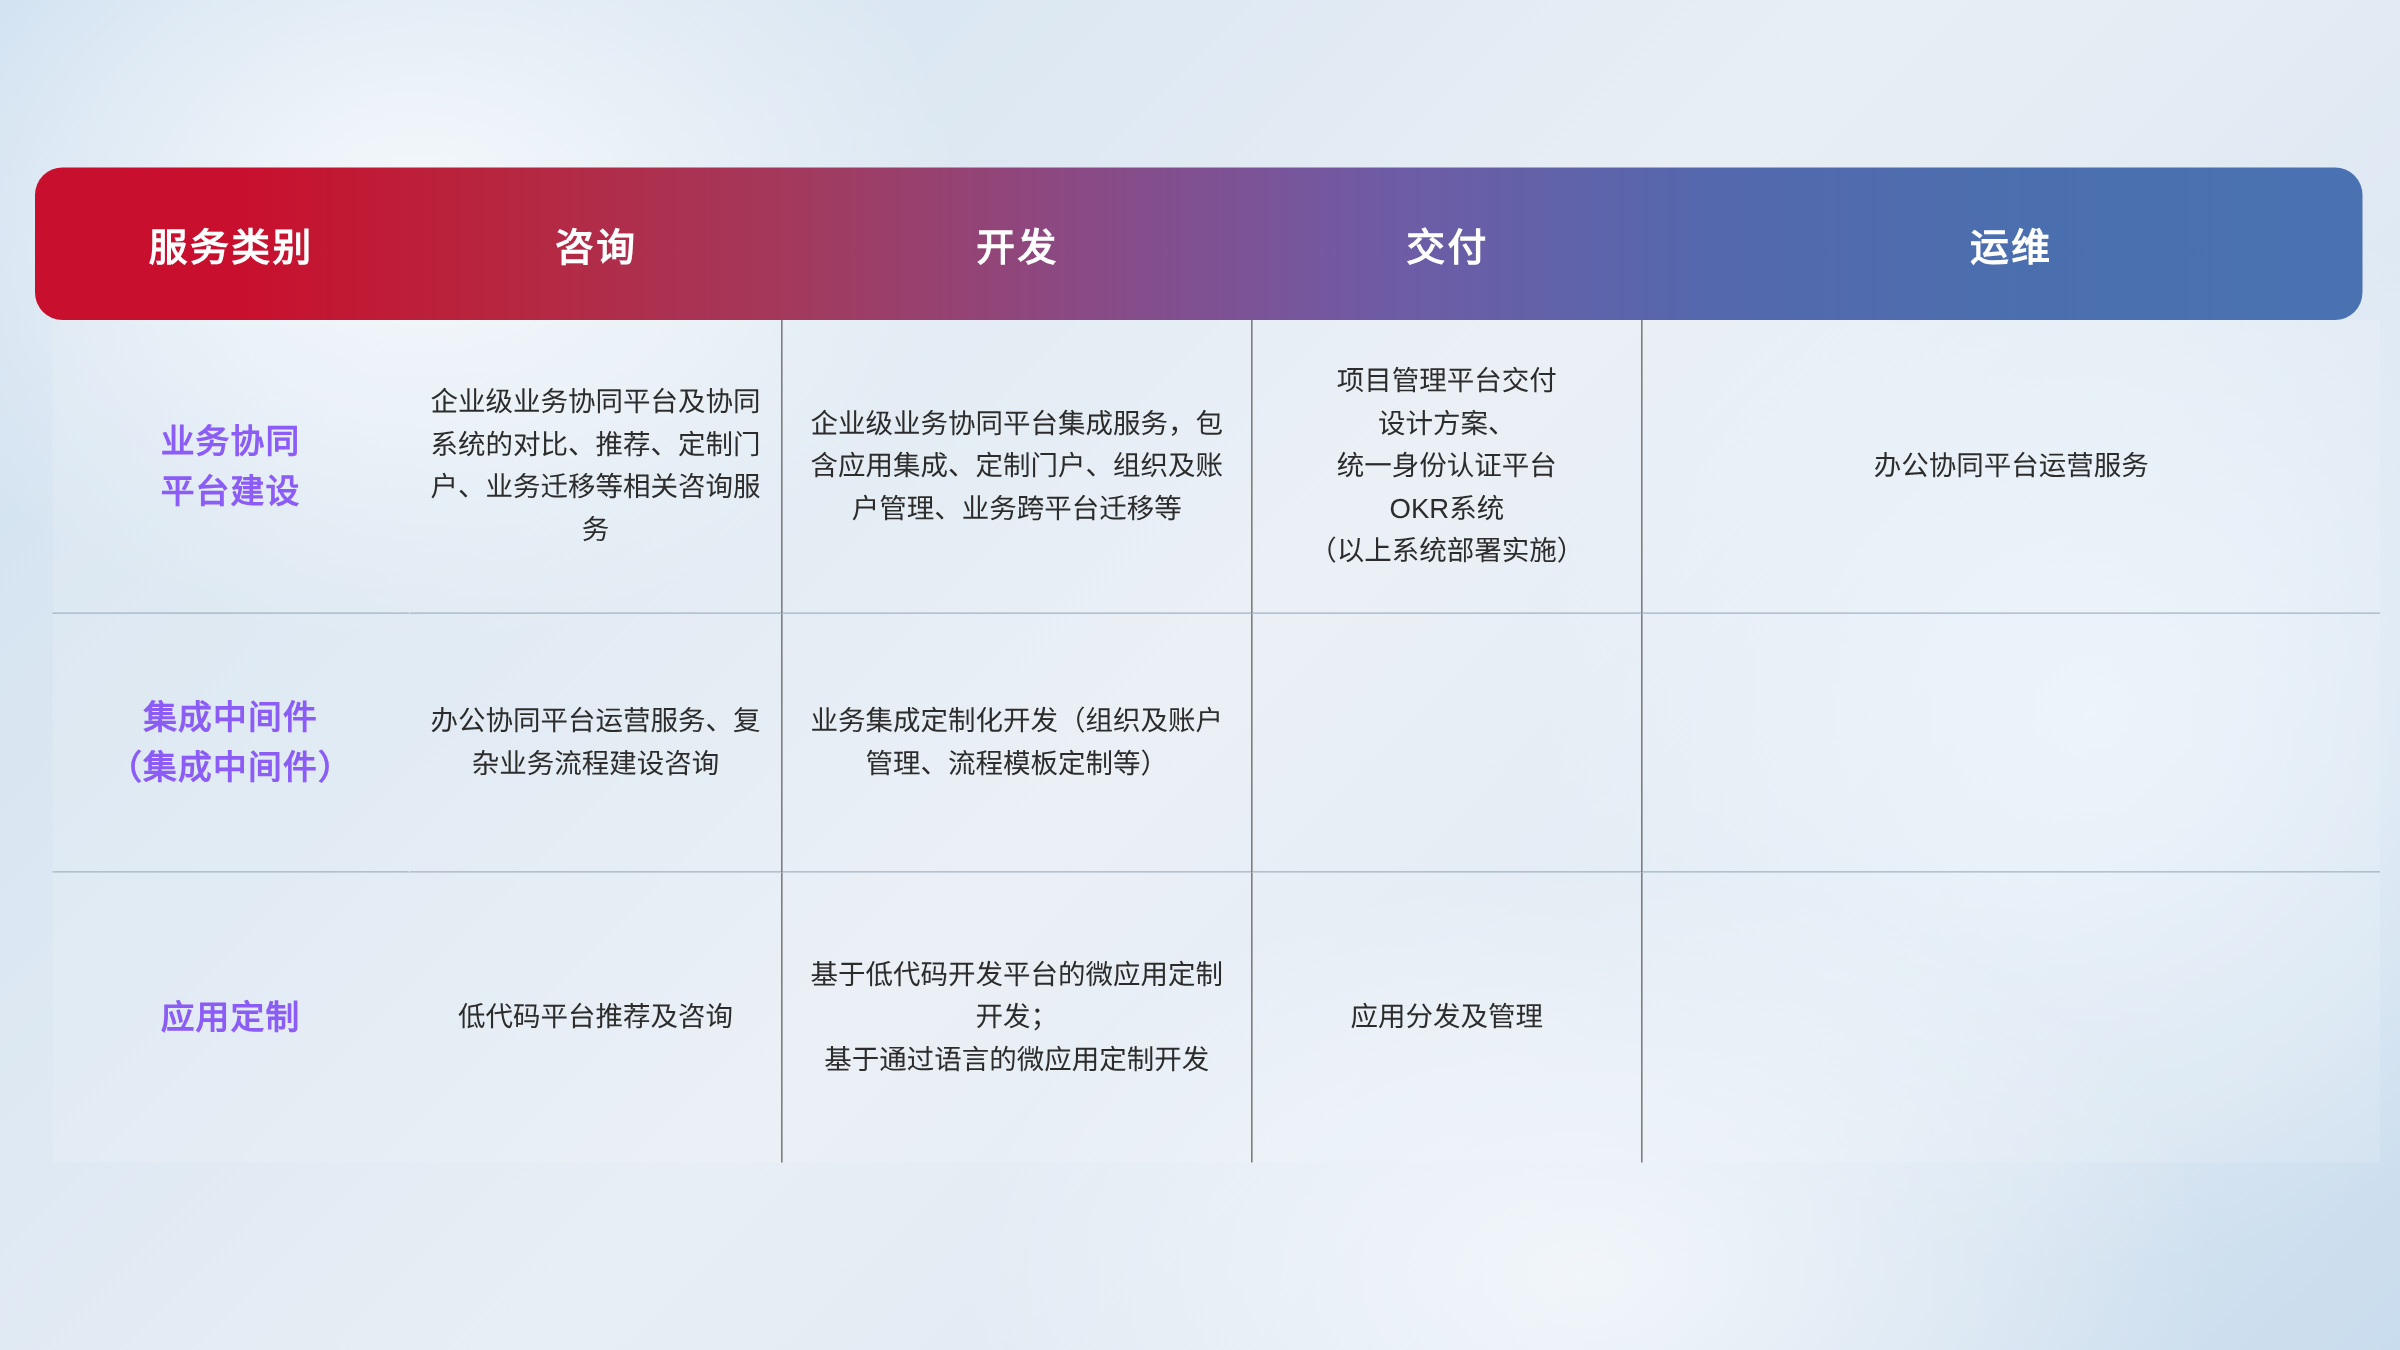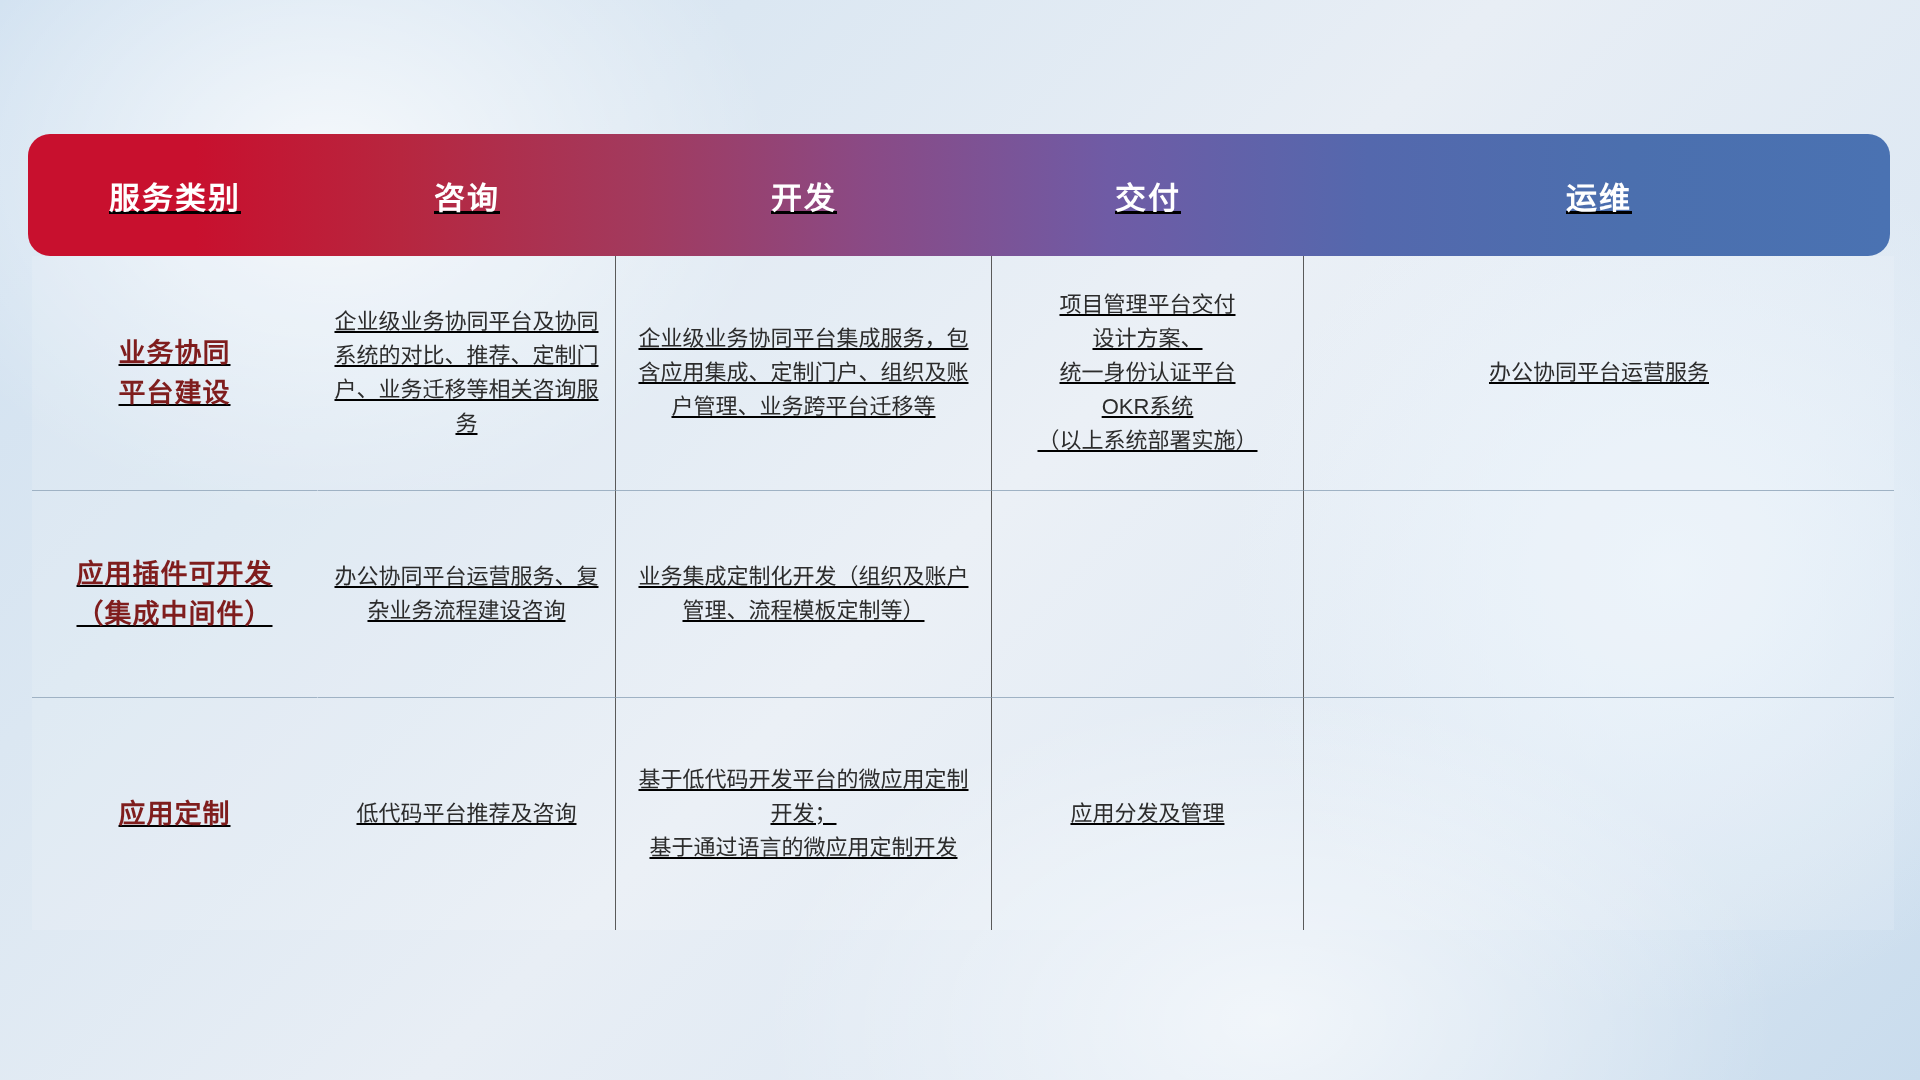--- a/index.html
+++ b/index.html
@@ -32,24 +32,23 @@
   .bg-glow-c {
     position: absolute;
     left: 40%; bottom: -260px;
     width: 1000px; height: 640px;
     background: radial-gradient(ellipse at center, rgba(255,255,255,0.6) 0%, rgba(255,255,255,0) 72%);
     pointer-events: none;
   }
 
   .table-wrap {
     position: absolute;
-    left: 32px;
+    left: 42px;
     top: 134px;
     width: 1862px;
-    text-decoration: underline;
   }
 
   table.svc-table {
     width: 100%;
     border-collapse: separate;
     border-spacing: 0;
     table-layout: fixed;
   }
 
   
@@ -99,21 +98,21 @@
     border-bottom: 1px solid #9fb2c4;
   }
   tbody tr td:last-child {
     border-right: none;
   }
   tbody tr:last-child td {
     border-bottom: none;
     text-align: center;
   }
   tbody td.rowhead {
-    color: #7f1d1d;
+    color: #8b5cf6;
     font-weight: bold;
     font-size: 27px;
     line-height: 40px;
     letter-spacing: 1px;
     border-right: 1px solid transparent;
   }
   tbody td.cell-empty {
     border-right: 1px solid #5a5a5a;
   }
   tbody tr.r1 td { height: 198px; }
@@ -170,21 +169,21 @@
           <span class="nowrap-line">设计方案、</span>
           <span class="nowrap-line">统一身份认证平台</span>
           <span class="nowrap-line">OKR系统</span>
           <span class="nowrap-line">（以上系统部署实施）</span>
         </td>
         <td>办公协同平台运营服务</td>
       </tr>
 
       <tr class="r2">
         <td class="rowhead">
-          <span class="nowrap-line">应用插件可开发</span>
+          <span class="nowrap-line">集成中间件</span>
           <span class="nowrap-line">（集成中间件）</span>
         </td>
         <td>办公协同平台运营服务、复杂业务流程建设咨询</td>
         <td>业务集成定制化开发（组织及账户管理、流程模板定制等）</td>
         <td class="cell-empty"></td>
         <td></td>
       </tr>
 
       <tr class="r3">
         <td class="rowhead">

